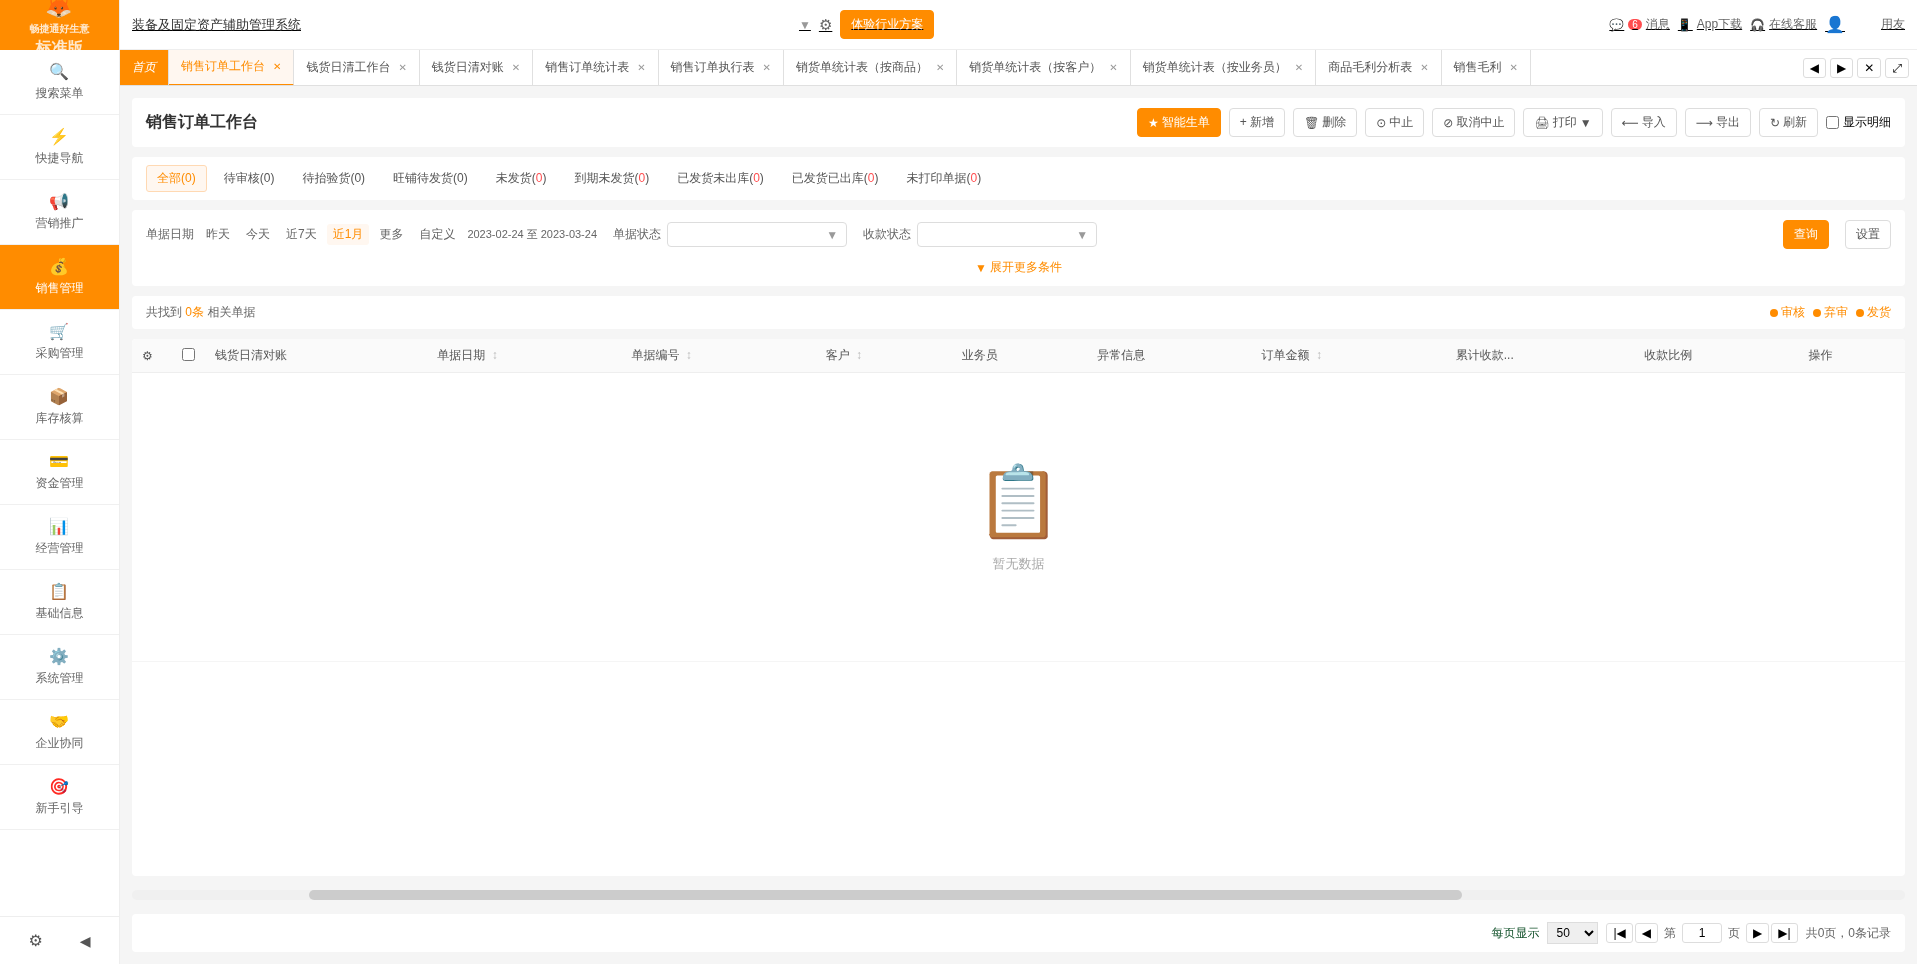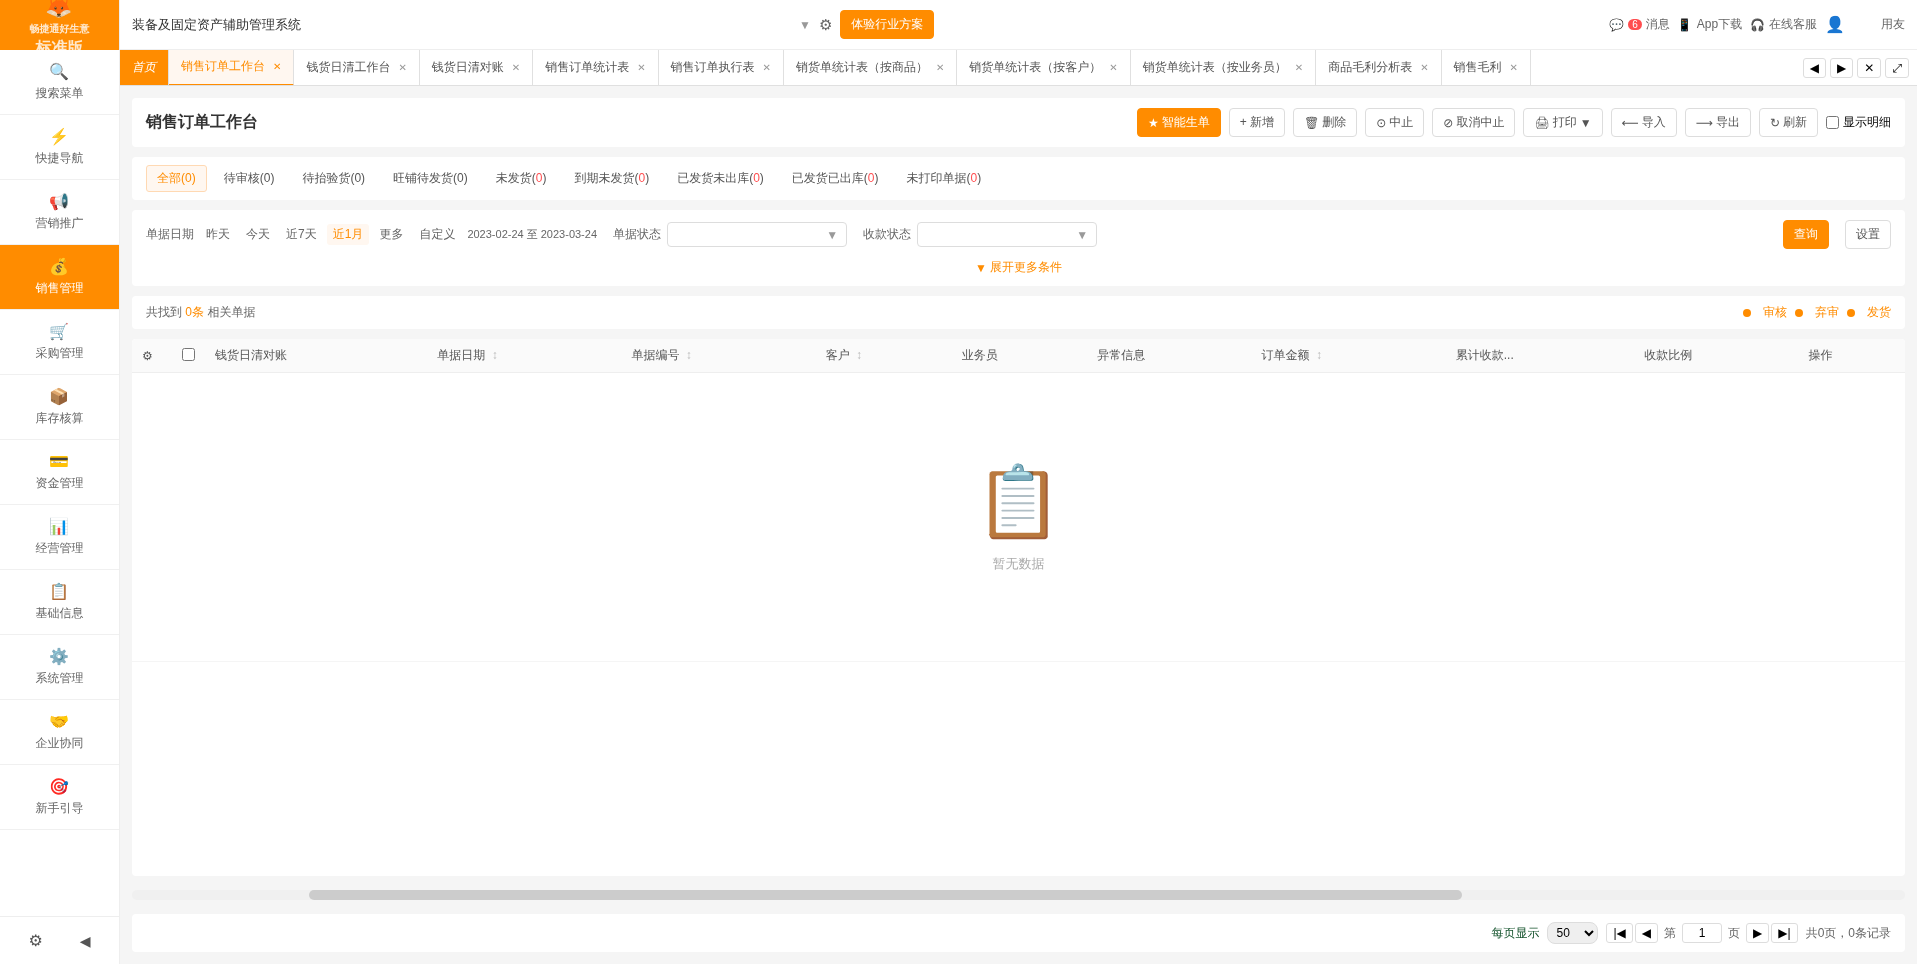--- a/index.html
+++ b/index.html
@@ -11,21 +11,21 @@
     .sidebar-logo span { font-size: 16px; margin-top: 2px; color: rgba(255,255,255,0.8); }
     .sidebar-item { padding: 12px 8px; display: flex; flex-direction: column; align-items: center; gap: 4px; cursor: pointer; color: #666; font-size: 11px; border-bottom: 1px solid #f0f0f0; }
     .sidebar-item.active { background: #ff8c00; color: white; }
     .sidebar-item .icon { font-size: 16px; }
     .sidebar-bottom { margin-top: auto; padding: 10px; display: flex; justify-content: space-around; border-top: 1px solid #eee; }
 
     
     .main { flex: 1; display: flex; flex-direction: column; overflow: hidden; }
 
     
-    .topbar { height: 50px; background: #fff; border-bottom: 1px solid #eee; display: flex; align-items: center; padding: 0 12px; gap: 8px; flex-shrink: 0; }
+    .topbar { height: 50px; background: #fff; border-bottom: 1px solid #eee; display: flex; align-items: center; padding: 0 12px; gap: 8px; flex-shrink: 0; text-decoration: underline; }
     .topbar-title { flex: 1; color: #333; font-size: 13px; display: flex; align-items: center; gap: 6px; }
     .topbar-solution-btn { background: #ff8c00; color: white; border: none; border-radius: 4px; padding: 5px 12px; cursor: pointer; font-size: 12px; }
     .topbar-icon-group { display: flex; align-items: center; gap: 4px; cursor: pointer; }
 
     
     .tabs-bar { height: 36px; background: #fff; border-bottom: 1px solid #e0e0e0; display: flex; align-items: center; overflow: hidden; flex-shrink: 0; }
     .tab { padding: 0 12px; height: 36px; display: flex; align-items: center; gap: 4px; cursor: pointer; color: #555; border-right: 1px solid #e0e0e0; white-space: nowrap; font-size: 12px; flex-shrink: 0; }
     .tab.active { background: #fff7f0; color: #ff8c00; border-bottom: 2px solid #ff8c00; }
     .tab.home { background: #ff8c00; color: white; font-style: italic; }
     .tab .close-tab { color: #999; cursor: pointer; margin-left: 4px; font-size: 10px; }
@@ -57,38 +57,38 @@
     .date-btn { padding: 2px 6px; cursor: pointer; color: #666; border: none; background: none; font-size: 12px; }
     .date-btn.active { color: #ff8c00; background: #fff7f0; border-radius: 3px; }
     .date-range { color: #666; font-size: 11px; }
     .dropdown-field { display: flex; align-items: center; gap: 4px; border: 1px solid #ddd; border-radius: 4px; padding: 3px 8px; min-width: 160px; cursor: pointer; background: #fff; }
     .dropdown-arrow { color: #999; margin-left: auto; }
     .expand-btn { color: #ff8c00; cursor: pointer; display: flex; align-items: center; gap: 3px; margin: 0 auto; padding-top: 6px; background: none; border: none; font-size: 12px; }
 
     
     .result-bar { background: #fff; padding: 8px 14px; border-radius: 4px; display: flex; align-items: center; justify-content: space-between; }
     .result-actions { display: flex; gap: 8px; }
-    .action-btn { color: #ff8c00; cursor: pointer; display: flex; align-items: center; gap: 12px; background: none; border: none; font-size: 12px; }
+    .action-btn { color: #ff8c00; cursor: pointer; display: flex; align-items: center; gap: 3px; background: none; border: none; font-size: 12px; }
 
     
     .table-container { background: #fff; border-radius: 4px; overflow: auto; flex: 1; }
     table { width: 100%; border-collapse: collapse; }
     th { background: #fafafa; padding: 8px 10px; text-align: left; color: #555; border-bottom: 1px solid #eee; white-space: nowrap; font-weight: 500; }
     th .sort-icon { color: #bbb; margin-left: 3px; }
     td { padding: 8px 10px; border-bottom: 1px solid #f5f5f5; color: #333; }
     .th-checkbox { width: 30px; }
     .th-settings { width: 40px; }
 
     
     .empty-state { display: flex; flex-direction: column; align-items: center; justify-content: center; padding: 80px 0; color: #bbb; }
     .empty-text { color: #aaa; font-size: 13px; }
 
     
     .pagination { background: #fff; padding: 8px 14px; border-radius: 4px; display: flex; align-items: center; justify-content: flex-end; gap: 8px; flex-shrink: 0; }
-    .pagination-select { border: 1px solid #ddd; border-radius: 8px; padding: 2px 4px; }
+    .pagination-select { border: 1px solid #ddd; border-radius: 0; padding: 2px 4px; }
     .pagination-input { width: 40px; border: 1px solid #ddd; border-radius: 3px; padding: 2px 4px; text-align: center; }
     .page-nav { display: flex; align-items: center; gap: 2px; }
     .page-nav button { background: none; border: 1px solid #ddd; padding: 2px 6px; cursor: pointer; border-radius: 3px; }
     .page-nav button:disabled { color: #ccc; cursor: default; }
 
     .scrollbar-area { height: 10px; background: #f0f0f0; border-radius: 5px; margin: 4px 0; }
     .scrollbar-thumb { height: 10px; background: #ccc; border-radius: 5px; width: 65%; margin-left: 10%; }
   </style>
 </head>
 <body>

